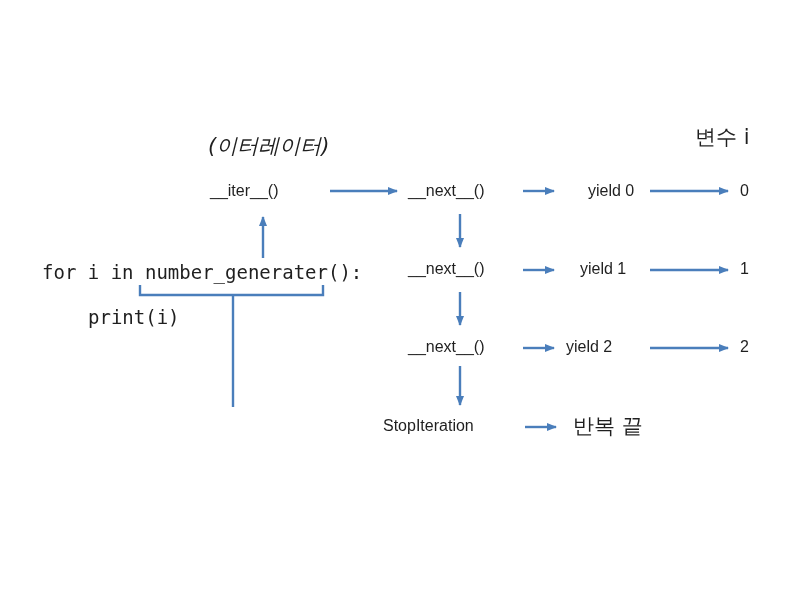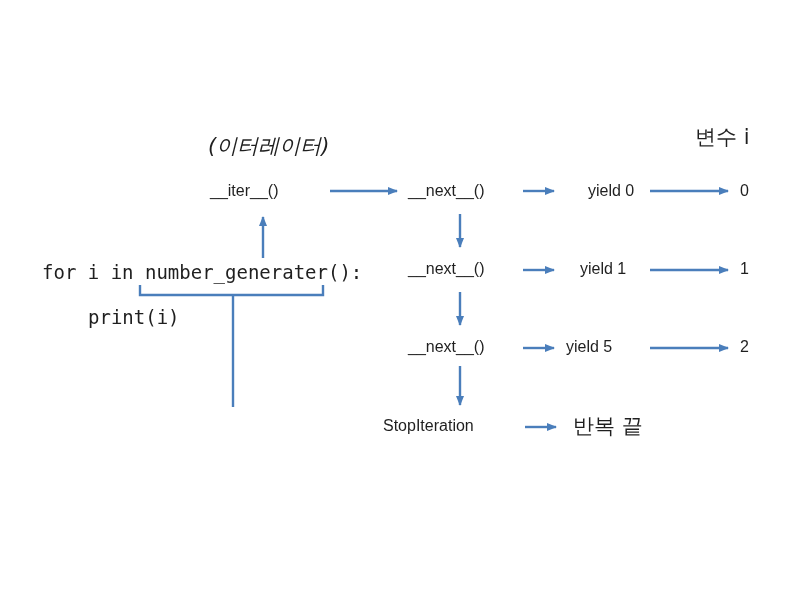--- a/index.html
+++ b/index.html
@@ -77,21 +77,21 @@
 
   <div class="t mono" style="left:408px; top:183px;">__next__()</div>
   <div class="t mono" style="left:566px; top:183px;margin-left:22px;">yield 0</div>
   <div class="t mono" style="left:740px; top:183px;">0</div>
 
   <div class="t mono" style="left:408px; top:261px;">__next__()</div>
   <div class="t mono" style="left:566px; top:261px;margin-left:14px;">yield 1</div>
   <div class="t mono" style="left:740px; top:261px;">1</div>
 
   <div class="t mono" style="left:408px; top:339px;">__next__()</div>
-  <div class="t mono" style="left:566px; top:339px;">yield 5</div>
+  <div class="t mono" style="left:566px; top:339px;">yield 2</div>
   <div class="t mono" style="left:740px; top:339px;">2</div>
 
   <div class="t mono" style="left:383px; top:418px;">StopIteration</div>
   <div class="t ko" style="left:573px; top:416px;">반복 끝</div>
 
   <div class="t code" style="left:42px; top:263px;">for i in number_generater():</div>
   <div class="t code" style="left:88px; top:308px;">print(i)</div>
 
 
 </div>

